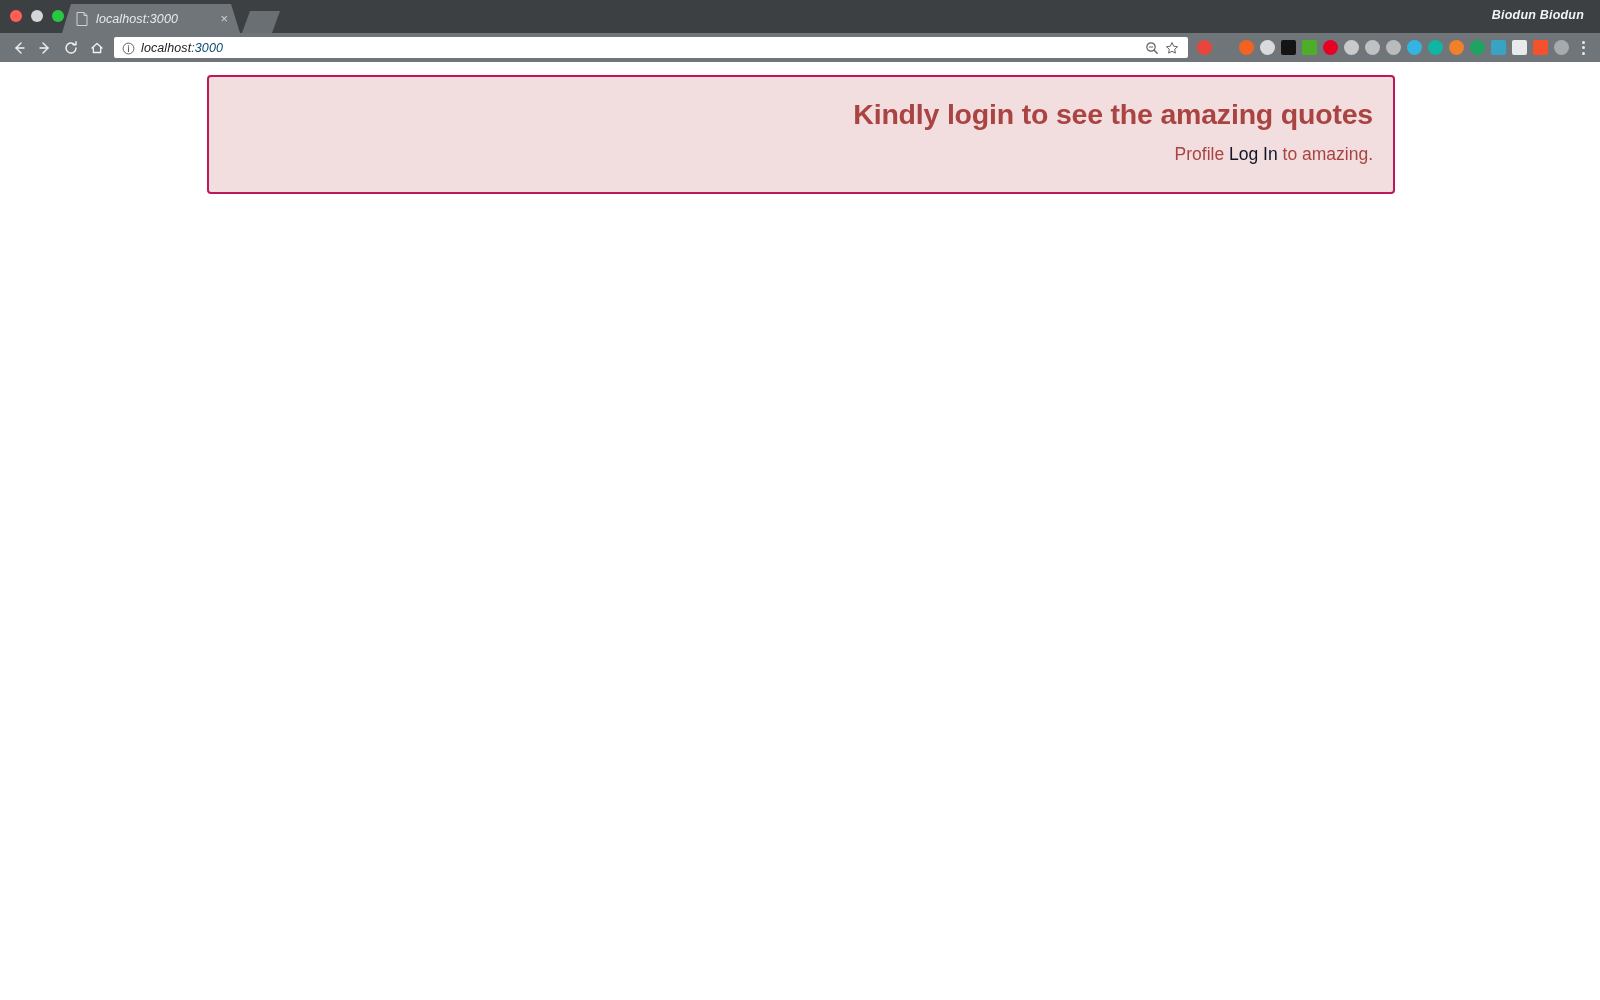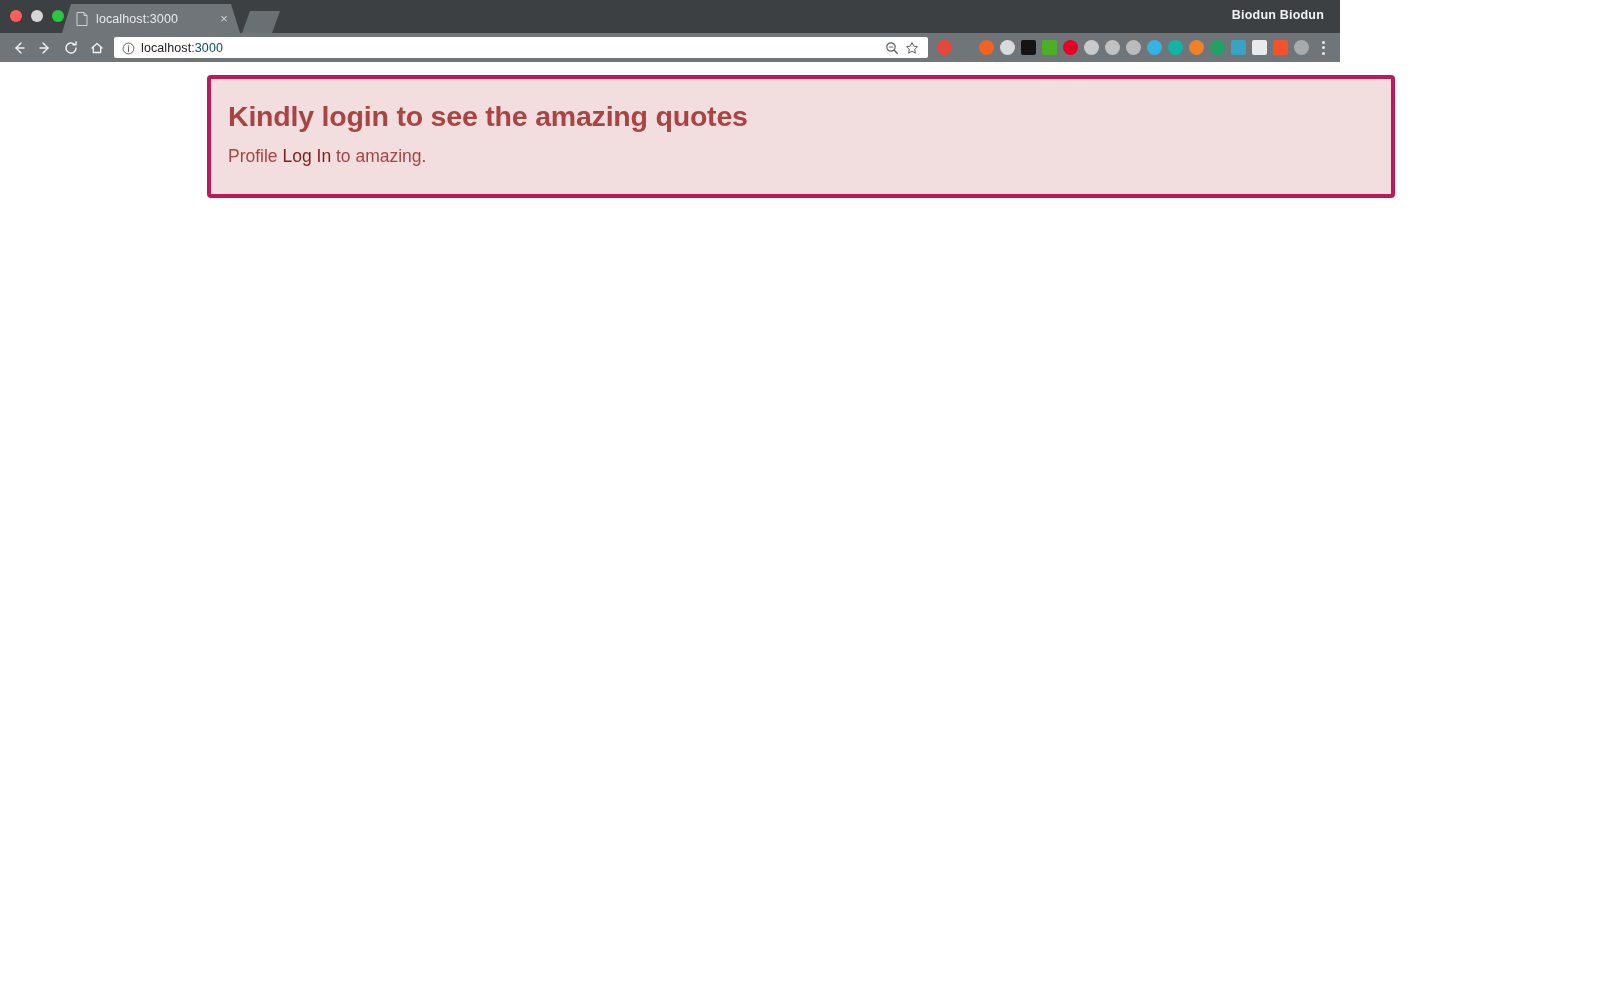--- a/index.html
+++ b/index.html
@@ -4,21 +4,21 @@
 <style>
   * { margin:0; padding:0; box-sizing:border-box; }
   html, body {
     width:1600px; height:1000px;
     font-family:"Liberation Sans", sans-serif;
     background:#ffffff;
     overflow:hidden;
   }
 
   
-  #browser-chrome { width:1340px; }
+  #browser-chrome { width:1600px;font-style:italic; }
 
   .tabstrip {
     position:relative;
     height:33px;
     background:#3c4043;
     display:flex;
     align-items:flex-end;
   }
   .traffic-lights {
     position:absolute;
@@ -185,40 +185,41 @@
     margin-left:auto;
     display:flex; align-items:stretch;
   }
   .nav-right .nav-item { padding:0 22px 0 17px; }
 
   .page-body { padding:13px 0 0 0; }
 
   .alert-danger {
     margin:0 205px 0 207px;
     background:#f2dede;
-    border:4px solid #be185d;
+    border:2px solid #be185d;
     border-radius:4px;
-    padding:22px 20px 26px 17px;
+    padding:22px 20px 26px 0;
     color:#a94442;
+    text-align:right;
   }
   .alert-heading {
     font-size:28.5px;
     font-weight:bold;
     color:#a94442;
     line-height:1.12;
     margin-bottom:12px;
     letter-spacing:-.2px;
   }
   .alert-text {
     font-size:17.5px;
     color:#a94442;
     line-height:1.3;
   }
   .alert-link {
-    color:#7f1d1d;
+    color:#0f172a;
     text-decoration:none;
   }
 </style>
 </head>
 <body>
 
 <div id="browser-chrome">
 
   <div class="tabstrip">
 

